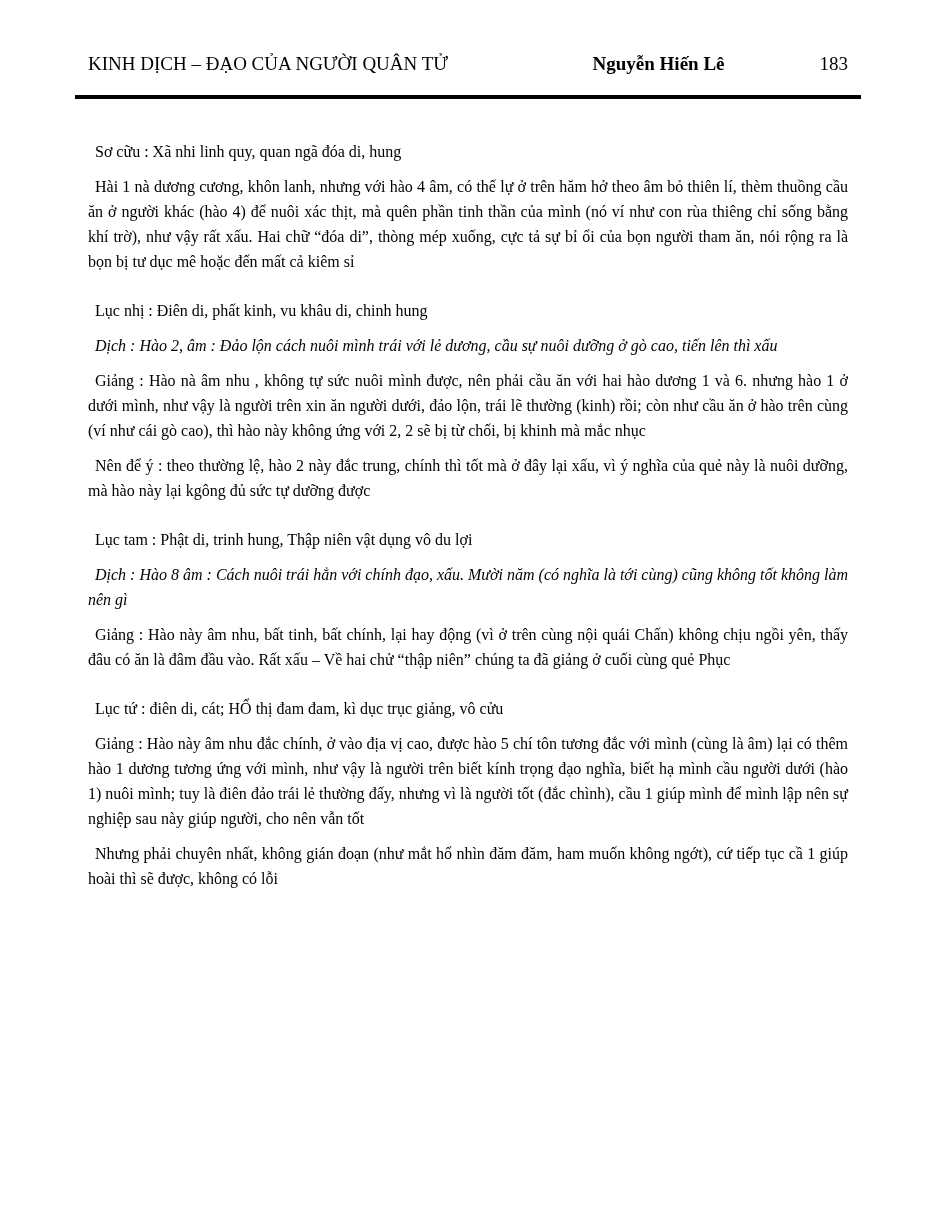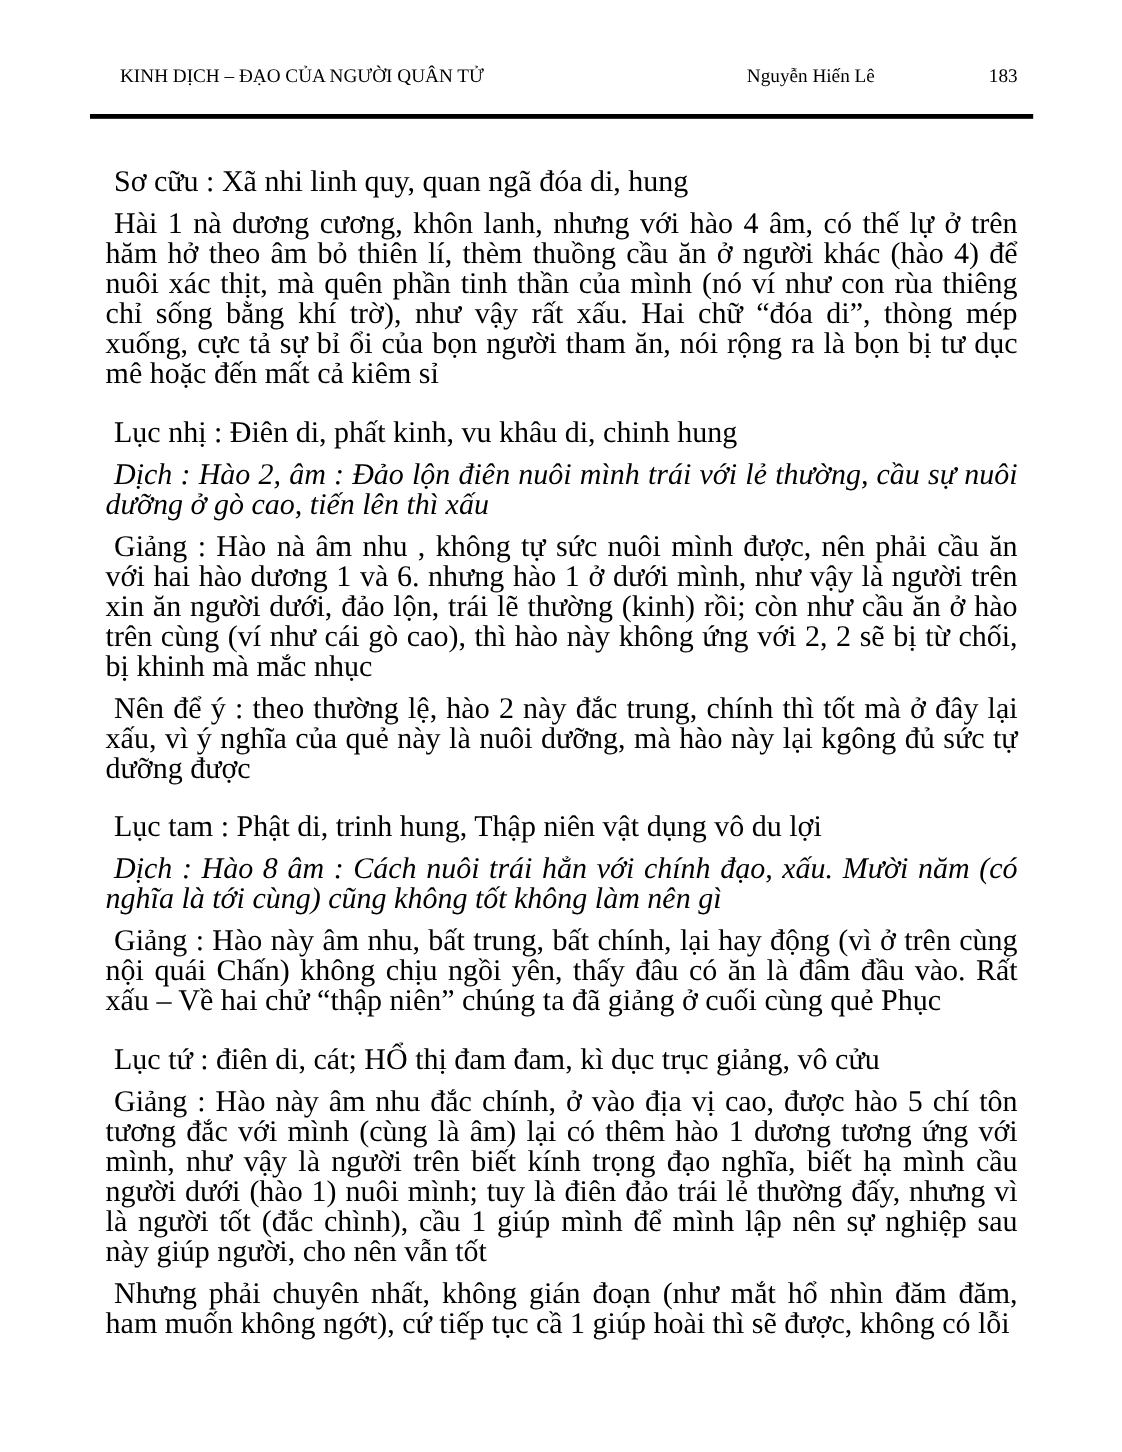--- a/index.html
+++ b/index.html
@@ -11,35 +11,34 @@
     color: #000000;
     font-family: "Liberation Serif", "DejaVu Serif", serif;
     box-sizing: border-box;
     padding: 52px 87px 0 88px;
     position: relative;
     overflow: hidden;
   }
   .header {
     display: flex;
     align-items: flex-start;
-    font-size: 16px;
+    font-size: 19px;
     line-height: 24px;
     white-space: nowrap;
-    margin-left: 12px;
   }
   .header .book-title { flex: 1 1 auto; }
-  .header .author { flex: 0 0 auto; }
+  .header .author { flex: 0 0 auto; font-weight: bold; }
   .header .page-num { flex: 0 0 auto; margin-left: 95px; }
   .rule {
     height: 4px;
     background: #000;
     margin: 19px -13px 0 -13px;
   }
   p.para {
-    font-size: 25px;
+    font-size: 16px;
     line-height: 25px;
     margin: 10px 0 0 0;
     text-indent: 7px;
     text-align: justify;
   }
   p.para.first { margin-top: 40px; }
   p.para.gap { margin-top: 24px; }
   p.para.italic { font-style: italic; }
 </style>
 </head>
@@ -52,25 +51,25 @@
     <span class="author">Nguyễn Hiến Lê</span>
     <span class="page-num">183</span>
   </div>
 
   <div class="rule"></div>
 
   <p class="para first">Sơ cữu : Xã nhi linh quy, quan ngã đóa di, hung</p>
   <p class="para">Hài 1 nà dương cương, khôn lanh, nhưng với hào 4 âm, có thế lự ở trên hăm hở theo âm bỏ thiên lí, thèm thuồng cầu ăn ở người khác (hào 4) để nuôi xác thịt, mà quên phần tinh thần của mình (nó ví như con rùa thiêng chỉ sống bằng khí trờ), như vậy rất xấu. Hai chữ “đóa di”, thòng mép xuống, cực tả sự bỉ ổi của bọn người tham ăn, nói rộng ra là bọn bị tư dục mê hoặc đến mất cả kiêm sỉ</p>
 
   <p class="para gap">Lục nhị : Điên di, phất kinh, vu khâu di, chinh hung</p>
-  <p class="para italic">Dịch : Hào 2, âm : Đảo lộn điên nuôi mình trái với lẻ thường, cầu sự nuôi dưỡng ở gò cao, tiến lên thì xấu</p>
+  <p class="para italic">Dịch : Hào 2, âm : Đảo lộn cách nuôi mình trái với lẻ dương, cầu sự nuôi dưỡng ở gò cao, tiến lên thì xấu</p>
   <p class="para">Giảng : Hào nà âm nhu , không tự sức nuôi mình được, nên phải cầu ăn với hai hào dương 1 và 6. nhưng hào 1 ở dưới mình, như vậy là người trên xin ăn người dưới, đảo lộn, trái lẽ thường (kinh) rồi; còn như cầu ăn ở hào trên cùng (ví như cái gò cao), thì hào này không ứng với 2,  2 sẽ bị từ chối, bị khinh mà mắc nhục</p>
   <p class="para">Nên để ý : theo thường lệ, hào 2 này đắc trung, chính thì tốt mà ở đây lại xấu, vì ý nghĩa của quẻ này là nuôi dưỡng, mà hào này lại kgông đủ sức tự dưỡng được</p>
 
   <p class="para gap">Lục tam : Phật di, trinh hung, Thập niên vật dụng vô du lợi</p>
   <p class="para italic">Dịch : Hào 8 âm : Cách nuôi trái hẳn với chính đạo, xấu. Mười năm (có nghĩa là tới cùng) cũng không tốt không làm nên gì</p>
-  <p class="para">Giảng : Hào này âm nhu, bất trung, bất chính, lại hay động (vì ở trên cùng nội quái Chấn) không chịu ngồi yên, thấy đâu có ăn là đâm đầu vào. Rất xấu – Về hai chử “thập niên” chúng ta đã giảng ở cuối cùng quẻ Phục</p>
+  <p class="para">Giảng : Hào này âm nhu, bất tinh, bất chính, lại hay động (vì ở trên cùng nội quái Chấn) không chịu ngồi yên, thấy đâu có ăn là đâm đầu vào. Rất xấu – Về hai chử “thập niên” chúng ta đã giảng ở cuối cùng quẻ Phục</p>
 
   <p class="para gap">Lục tứ : điên di, cát; HỔ thị đam đam, kì dục trục giảng, vô cửu</p>
   <p class="para">Giảng : Hào này âm nhu đắc chính, ở vào địa vị cao, được hào 5 chí tôn tương đắc với mình (cùng là âm) lại có thêm hào 1 dương tương ứng với mình, như vậy là người trên biết kính trọng đạo nghĩa, biết hạ mình cầu người dưới (hào 1) nuôi mình; tuy là điên đảo trái lẻ thường đấy, nhưng vì là người tốt (đắc chình), cầu 1 giúp mình để mình lập nên sự nghiệp sau này giúp người, cho nên vẫn tốt</p>
   <p class="para">Nhưng phải chuyên nhất, không gián đoạn (như mắt hổ nhìn đăm đăm, ham muốn không ngớt), cứ tiếp tục cầ 1 giúp hoài thì sẽ được, không có lỗi</p>
 
 </div>
 
 </body></html>

